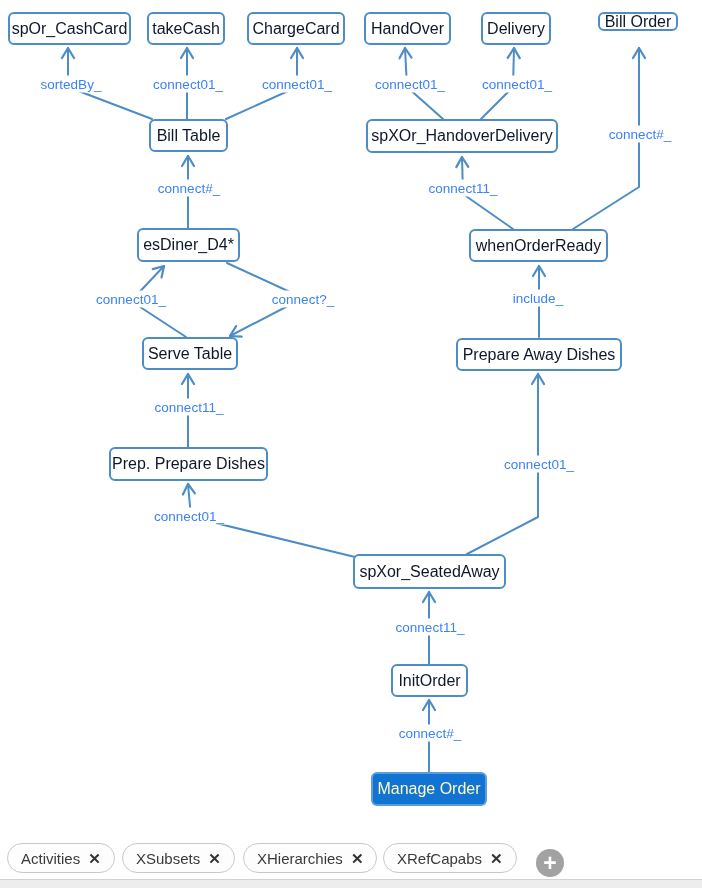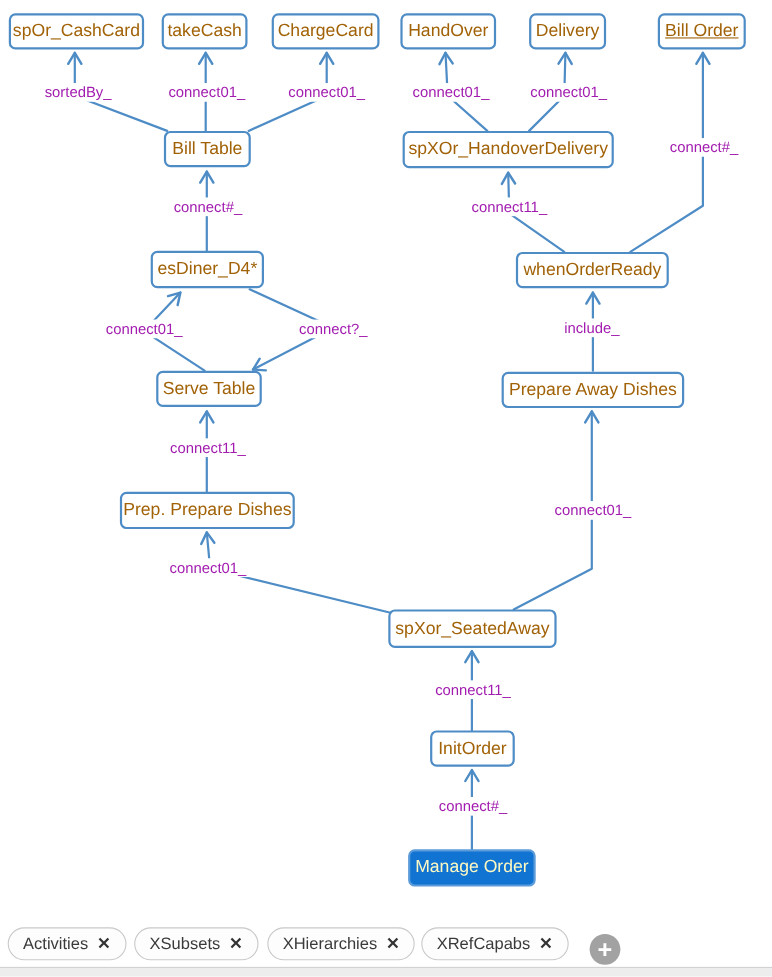--- a/index.html
+++ b/index.html
@@ -8,26 +8,26 @@
     background:#ffffff;
     font-family:"Liberation Sans",sans-serif;
   }
   .canvas{position:absolute;left:0;top:0;width:702px;height:888px;}
   svg.edges{position:absolute;left:0;top:0;z-index:1;}
   svg.edges polyline{fill:none;stroke:#4e8cc6;stroke-width:2;stroke-linecap:round;stroke-linejoin:round;}
   .node{
     position:absolute;box-sizing:border-box;z-index:3;
     border:2.5px solid #4e8cc6;border-radius:6px;background:#ffffff;
     display:flex;align-items:center;justify-content:center;
-    font-size:16px;color:#a16207;white-space:nowrap;cursor:pointer;
+    font-size:16px;color:#0f172a;white-space:nowrap;cursor:pointer;
   }
   .node.selected{background:#1173d2;border-color:#5c9cda;color:#fef9c3;font-weight:500;}
   .edge-label{
     position:absolute;z-index:2;transform:translate(-50%,-50%);
-    background:#ffffff;color:#a21caf;font-size:13.5px;line-height:17px;
+    background:#ffffff;color:#3b82f6;font-size:13.5px;line-height:17px;
     padding:0 3px;white-space:nowrap;
   }
   .chip{
     position:absolute;top:843px;height:30px;box-sizing:border-box;z-index:4;
     border:1.5px solid #c9c9c9;border-radius:15px;background:#fdfdfd;
     display:inline-flex;align-items:center;gap:8px;padding:12px 13px;
     font-size:15px;color:#3a3a3a;cursor:pointer;white-space:nowrap;
   }
   .chip .x{font-size:15px;font-weight:700;color:#333;line-height:1;}
   .add-btn{
@@ -68,21 +68,21 @@
     <polyline points="467,554 538,517 538,374" marker-end="url(#arrow)"></polyline>
     <polyline points="429,664 429,592" marker-end="url(#arrow)"></polyline>
     <polyline points="429,772 429,700" marker-end="url(#arrow)"></polyline>
   </svg>
 
   <div class="node" style="left:8px;top:12px;width:123px;height:33px;">spOr_CashCard</div>
   <div class="node" style="left:147px;top:12px;width:78px;height:33px;">takeCash</div>
   <div class="node" style="left:247px;top:12px;width:98px;height:33px;">ChargeCard</div>
   <div class="node" style="left:364px;top:12px;width:87px;height:33px;">HandOver</div>
   <div class="node" style="left:481px;top:12px;width:70px;height:33px;">Delivery</div>
-  <div class="node" style="left:598px;top:12px;width:80px;height:33px;text-decoration:underline;">Bill Order</div>
+  <div class="node" style="left:598px;top:12px;width:80px;height:19px;">Bill Order</div>
   <div class="node" style="left:366px;top:119px;width:192px;height:34px;">spXOr_HandoverDelivery</div>
   <div class="node" style="left:149px;top:119px;width:79px;height:33px;">Bill Table</div>
   <div class="node" style="left:137px;top:228px;width:103px;height:34px;">esDiner_D4*</div>
   <div class="node" style="left:469px;top:229px;width:139px;height:33px;">whenOrderReady</div>
   <div class="node" style="left:142px;top:337px;width:96px;height:33px;">Serve Table</div>
   <div class="node" style="left:456px;top:338px;width:166px;height:33px;">Prepare Away Dishes</div>
   <div class="node" style="left:109px;top:447px;width:159px;height:34px;">Prep. Prepare Dishes</div>
   <div class="node" style="left:353px;top:554px;width:153px;height:35px;">spXor_SeatedAway</div>
   <div class="node" style="left:391px;top:664px;width:77px;height:33px;">InitOrder</div>
   <div class="node selected" style="left:371px;top:772px;width:116px;height:34px;">Manage Order</div>

